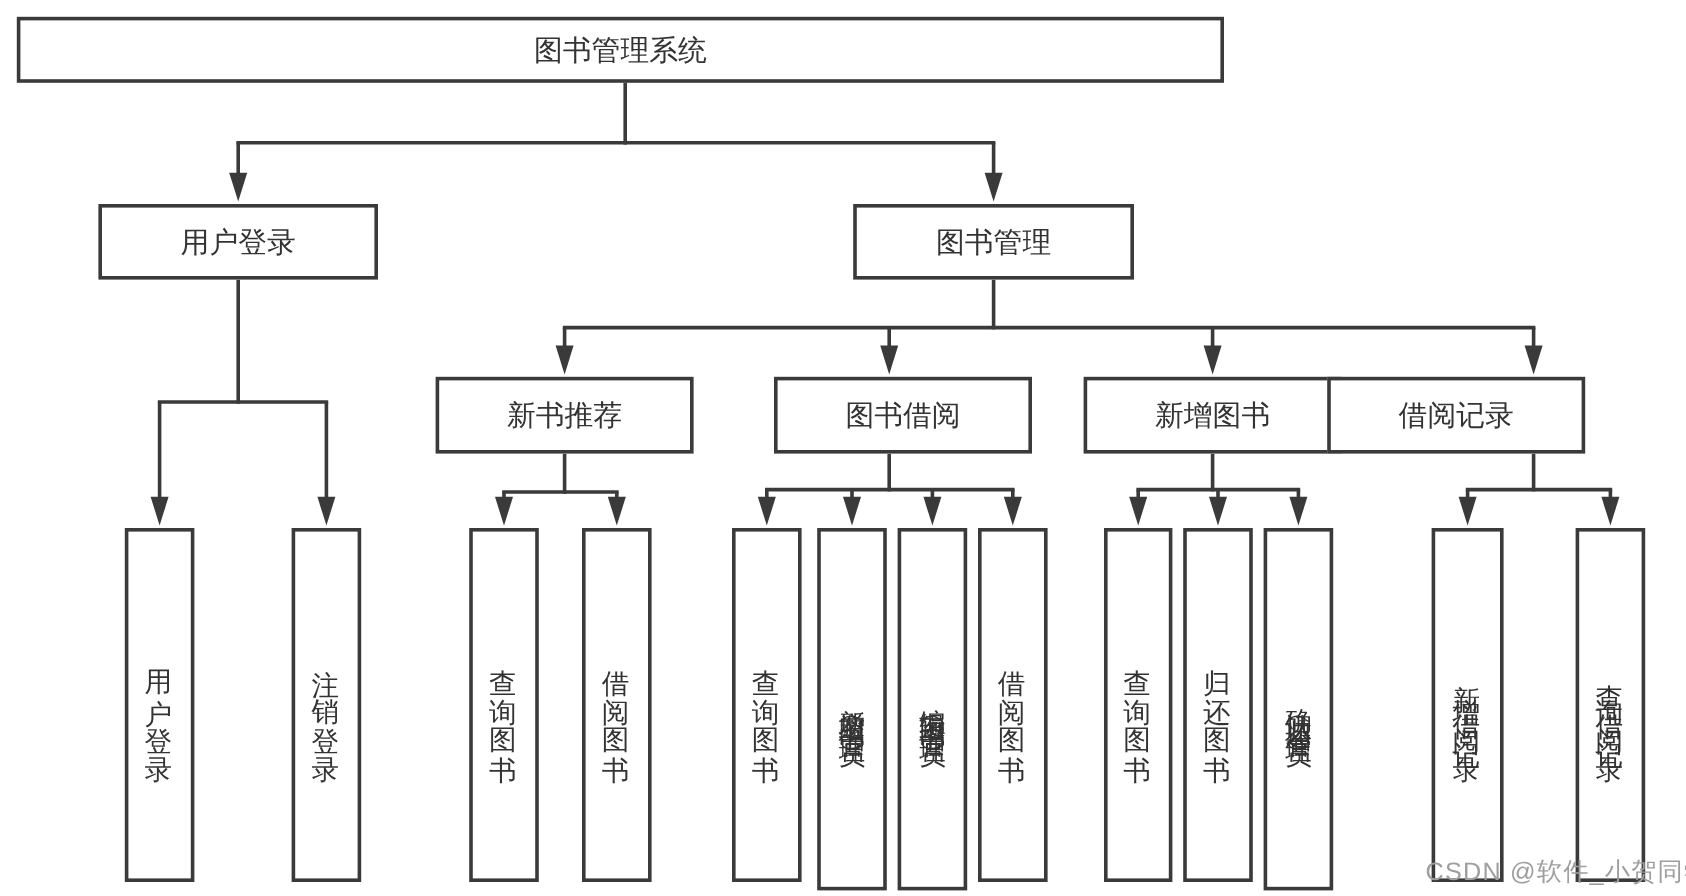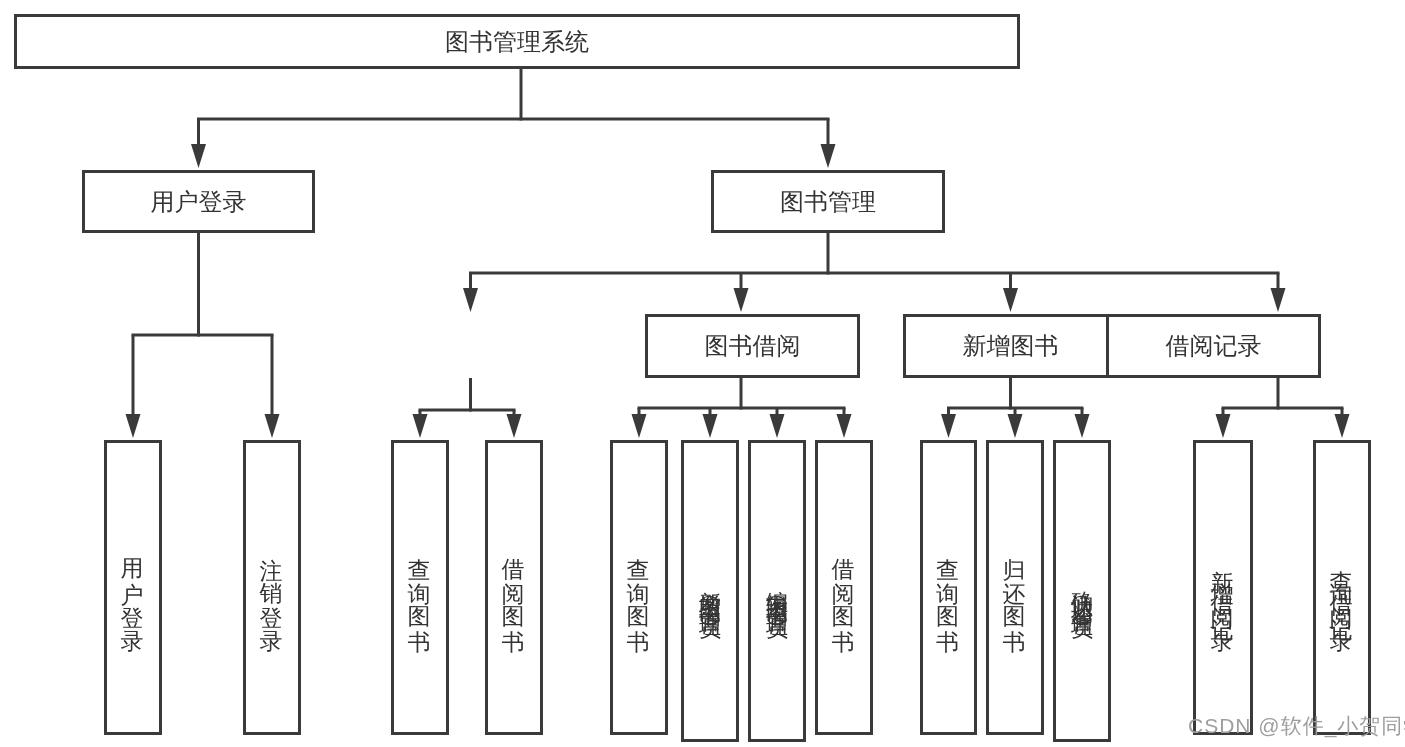--- a/index.html
+++ b/index.html
@@ -130,20 +130,21 @@
       <line x1="1342" y1="408" x2="1342" y2="417"></line>
       <polygon points="1334.5,414 1349.5,414 1342,438"></polygon>
     </g>
   </svg>
 
   <div class="node" style="left:14px; top:14px; width:1006px; height:55px;text-align:center;">图书管理系统</div>
 
   <div class="node" style="left:82px; top:170px; width:233px; height:63px;">用户登录</div>
   <div class="node" style="left:711px; top:170px; width:234px; height:63px;">图书管理</div>
 
+  <div class="node" style="left:363px; top:314px; width:215px; height:64px;">新书推荐</div>
   <div class="node" style="left:634px; top:314px; width:215px; height:64px;margin-left:11px;">图书借阅</div>
   <div class="node" style="left:903px; top:314px; width:215px; height:64px;">新增图书</div>
   <div class="node" style="left:1106px; top:314px; width:215px; height:64px;">借阅记录</div>
 
   <div class="node v sp4" style="left:104px; top:440px; width:58px; height:295px;">用户登录</div>
   <div class="node v sp4" style="left:243px; top:440px; width:58px; height:295px;">注销登录</div>
 
   <div class="node v sp4" style="left:391px; top:440px; width:58px; height:295px;">查询图书</div>
   <div class="node v sp4" style="left:485px; top:440px; width:58px; height:295px;">借阅图书</div>
 

